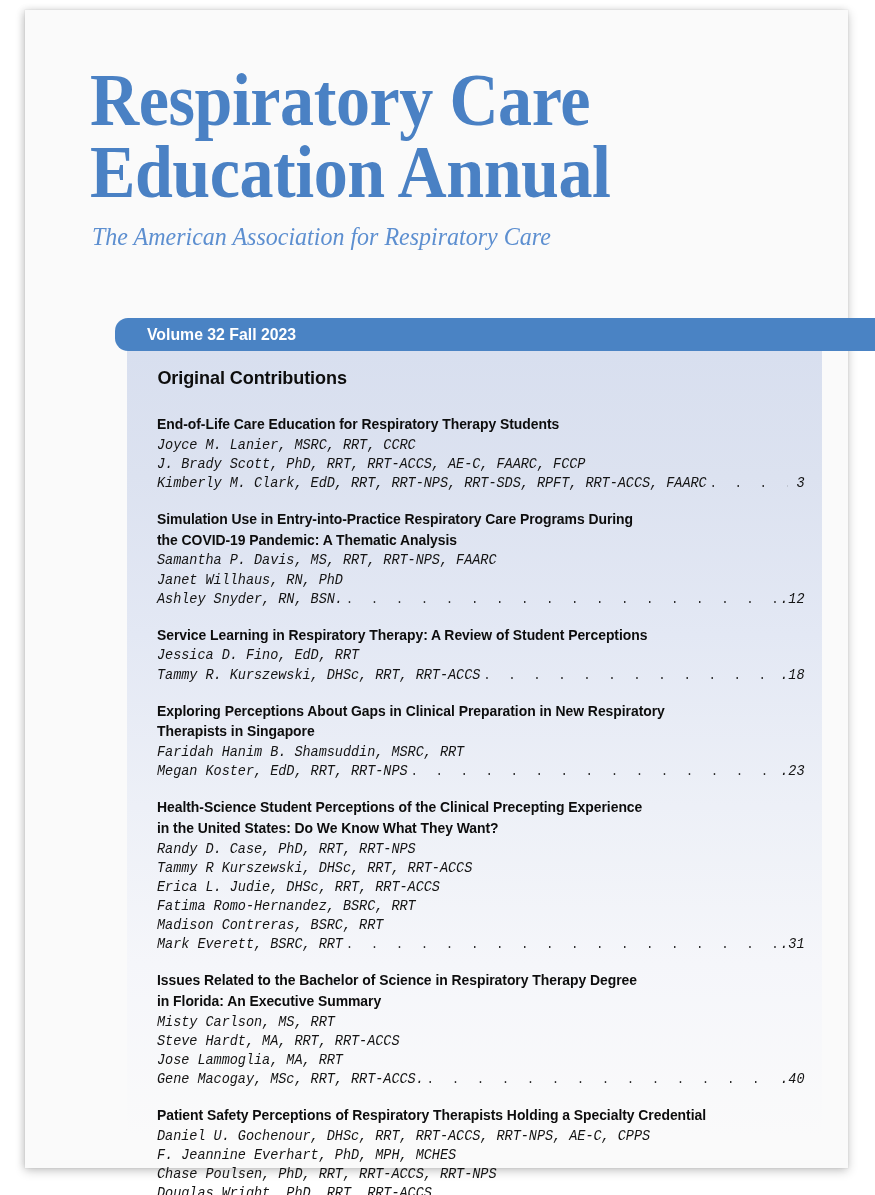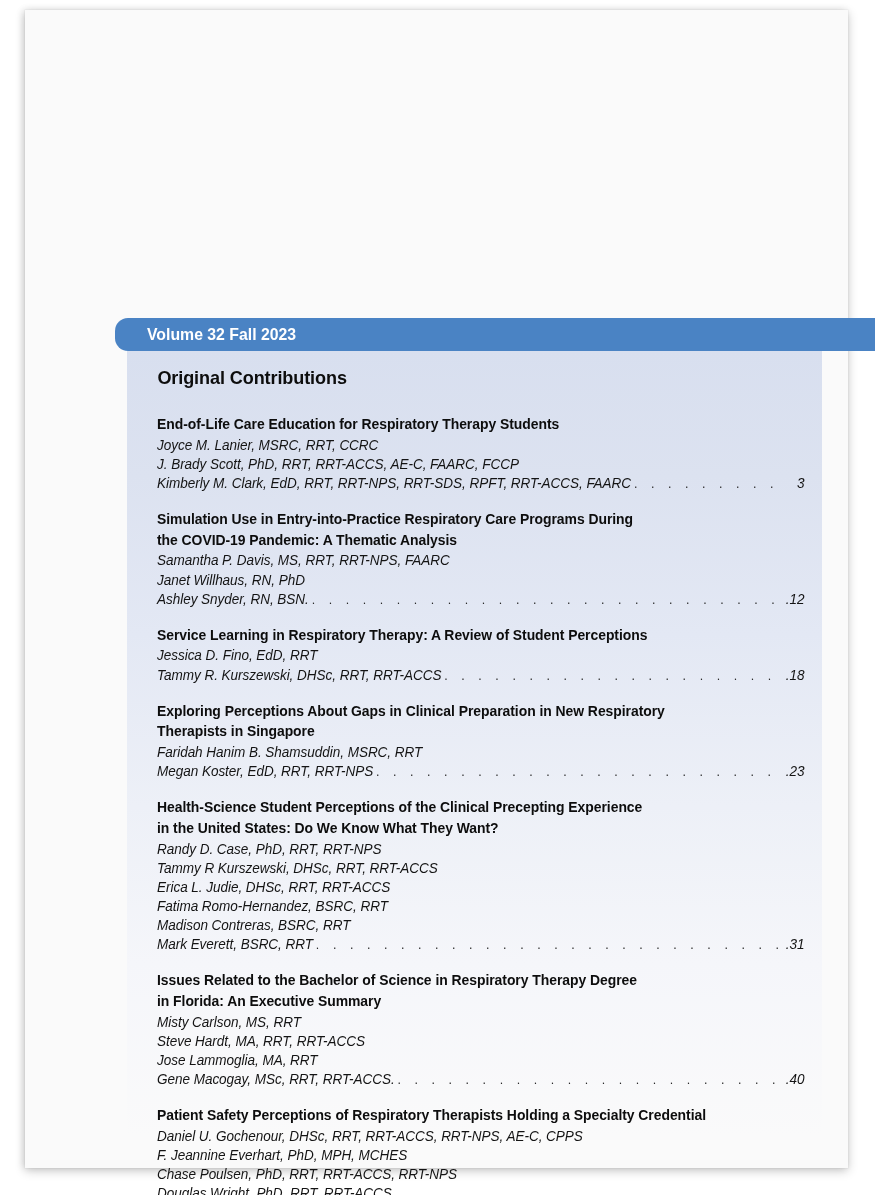--- a/index.html
+++ b/index.html
@@ -124,20 +124,21 @@
     font-size: 14.6px;
     font-weight: bold;
     color: #0d0d0d;
     line-height: 1.42;
     transform: scaleX(0.955);
     transform-origin: left top;
     letter-spacing: -0.05px;
   }
   .entry-authors {
     margin-top: 1px;
+    font-family: Liberation Mono, monospace;
   }
   .author-line {
     font-size: 14.2px;
     font-style: italic;
     color: #141414;
     line-height: 1.345;
     transform: scaleX(0.955);
     transform-origin: left top;
     letter-spacing: -0.05px;
     white-space: nowrap;
@@ -168,20 +169,27 @@
     color: #141414;
     text-align: right;
     min-width: 16px;
   }
 </style>
 </head>
 <body>
 
 <div class="sheet">
 
+  <div class="masthead">
+    <h1 class="journal-title">
+      <span>Respiratory Care</span>
+      <span class="line2">Education Annual</span>
+    </h1>
+    <div class="journal-subtitle">The American Association for Respiratory Care</div>
+  </div>
 
   <div class="volume-banner">
     <div class="volume-banner-label">Volume 32 Fall 2023</div>
   </div>
 
   <div class="toc-panel">
     <div class="section-heading">Original Contributions</div>
     <ul class="toc-list">
         <li class="toc-entry">
           <div class="entry-title">End-of-Life Care Education for Respiratory Therapy Students</div>

